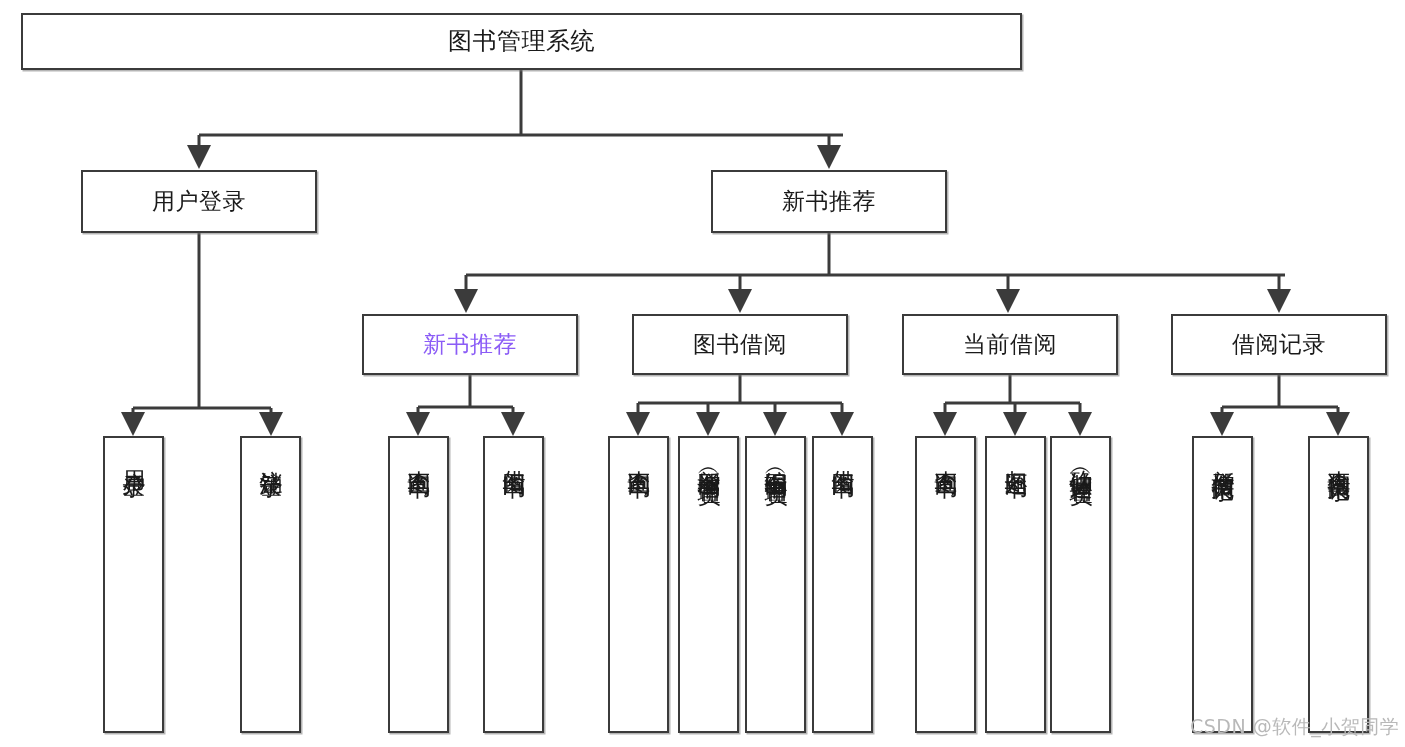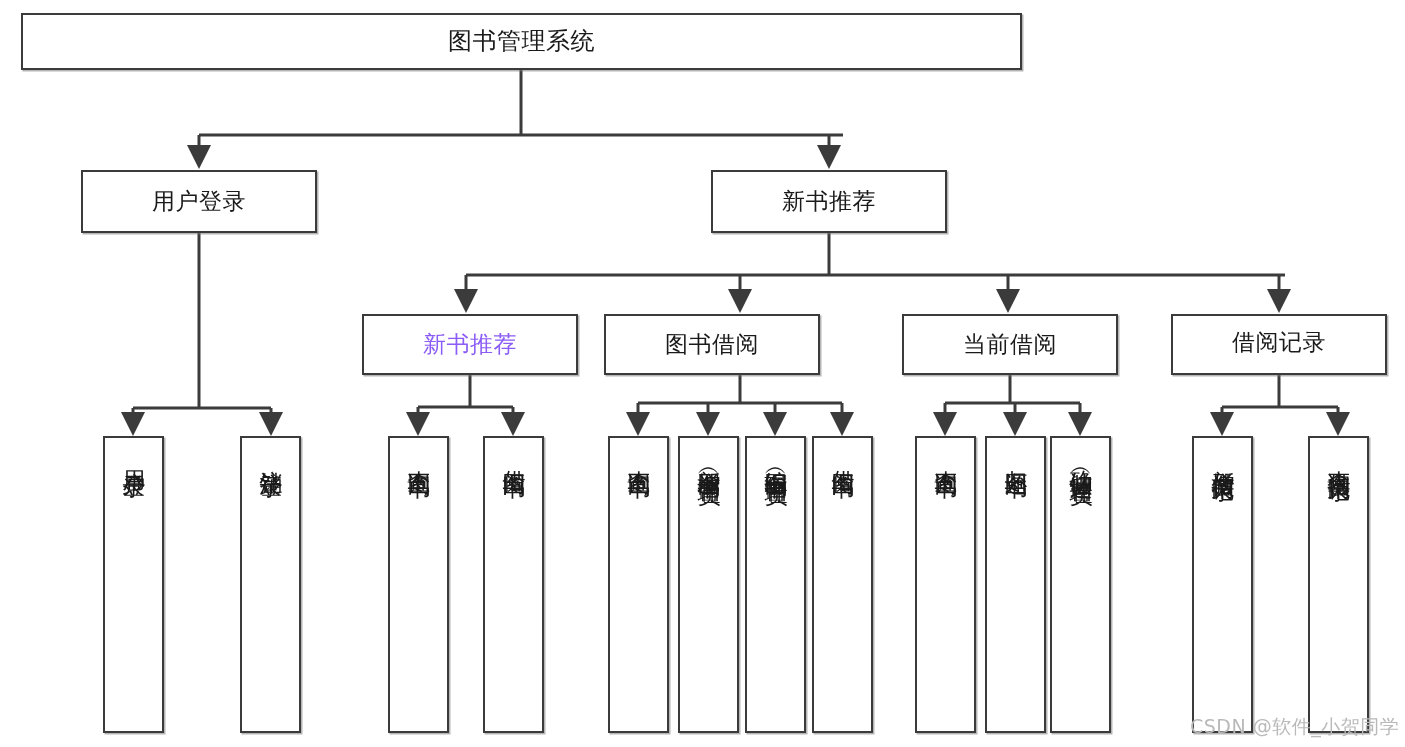--- a/index.html
+++ b/index.html
@@ -126,27 +126,27 @@
   <div class="node" id="n-l2-0" style="left: 81px; top: 170px; width: 236px; height: 63px; border-color: rgb(59, 59, 59); background: rgb(255, 255, 255); color: rgb(26, 26, 26);">
     <span class="label">用户登录</span>
   </div>
   <div class="node" id="n-l2-1" style="left: 711px; top: 170px; width: 236px; height: 63px; border-color: rgb(59, 59, 59); background: rgb(255, 255, 255); color: rgb(26, 26, 26);">
     <span class="label">新书推荐</span>
   </div>
 
   <div class="node" id="n-l3-0" style="left: 362px; top: 314px; width: 216px; height: 61px; border-color: rgb(59, 59, 59); background: rgb(255, 255, 255); color: #8b5cf6;">
     <span class="label">新书推荐</span>
   </div>
-  <div class="node" id="n-l3-1" style="left: 604px; top: 314px; width: 216px; height: 61px; border-color: rgb(59, 59, 59); background: rgb(255, 255, 255); color: rgb(26, 26, 26);">
+  <div class="node" id="n-l3-1" style="left: 632px; top: 314px; width: 216px; height: 61px; border-color: rgb(59, 59, 59); background: rgb(255, 255, 255); color: rgb(26, 26, 26);">
     <span class="label">图书借阅</span>
   </div>
   <div class="node" id="n-l3-2" style="left: 902px; top: 314px; width: 216px; height: 61px; border-color: rgb(59, 59, 59); background: rgb(255, 255, 255); color: rgb(26, 26, 26);">
     <span class="label">当前借阅</span>
   </div>
-  <div class="node" id="n-l3-3" style="left: 1171px; top: 314px; width: 216px; height: 61px; border-color: rgb(59, 59, 59); background: rgb(255, 255, 255); color: rgb(26, 26, 26); font-family: Liberation Mono, monospace;">
+  <div class="node" id="n-l3-3" style="left: 1171px; top: 314px; width: 216px; height: 61px; border-color: rgb(59, 59, 59); background: rgb(255, 255, 255); color: rgb(26, 26, 26);">
     <span class="label">借阅记录</span>
   </div>
 
   <div class="node vertical" id="n-lf-0" style="left: 103px; top: 436px; width: 61px; height: 297px; border-color: rgb(59, 59, 59); background: rgb(255, 255, 255); color: rgb(26, 26, 26);">
     <span class="label">用户登录</span>
   </div>
   <div class="node vertical" id="n-lf-1" style="left: 240px; top: 436px; width: 61px; height: 297px; border-color: rgb(59, 59, 59); background: rgb(255, 255, 255); color: rgb(26, 26, 26);">
     <span class="label">注销登录</span>
   </div>
   <div class="node vertical" id="n-lf-2" style="left: 388px; top: 436px; width: 61px; height: 297px; border-color: rgb(59, 59, 59); background: rgb(255, 255, 255); color: rgb(26, 26, 26);">

